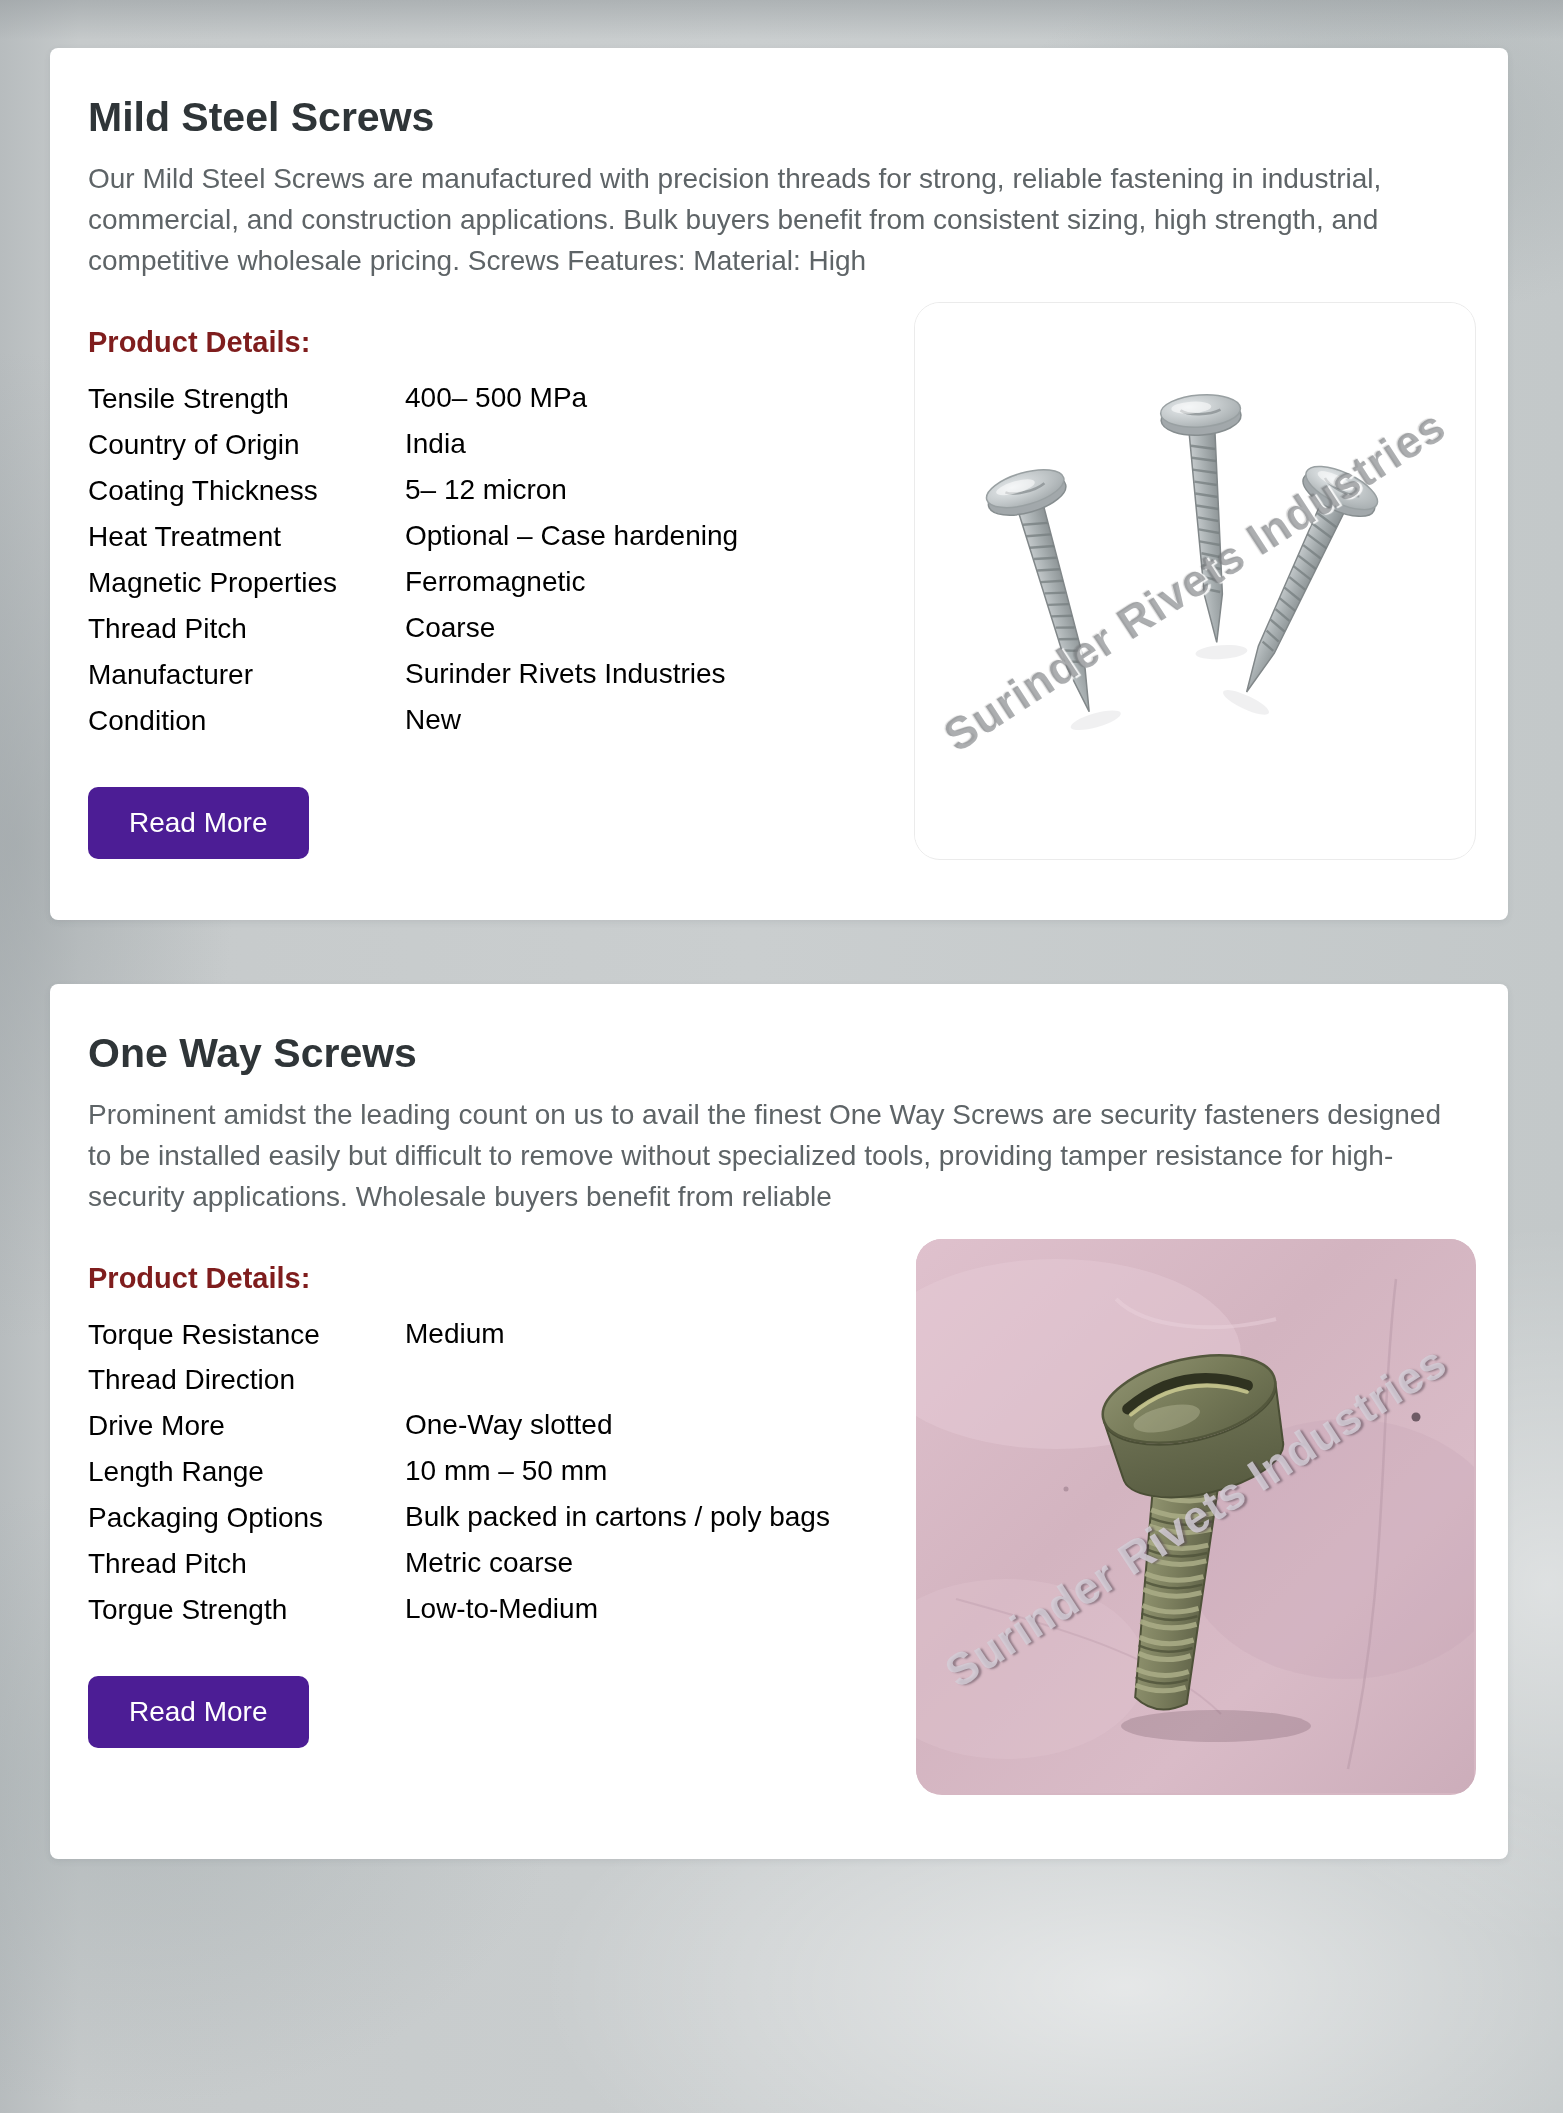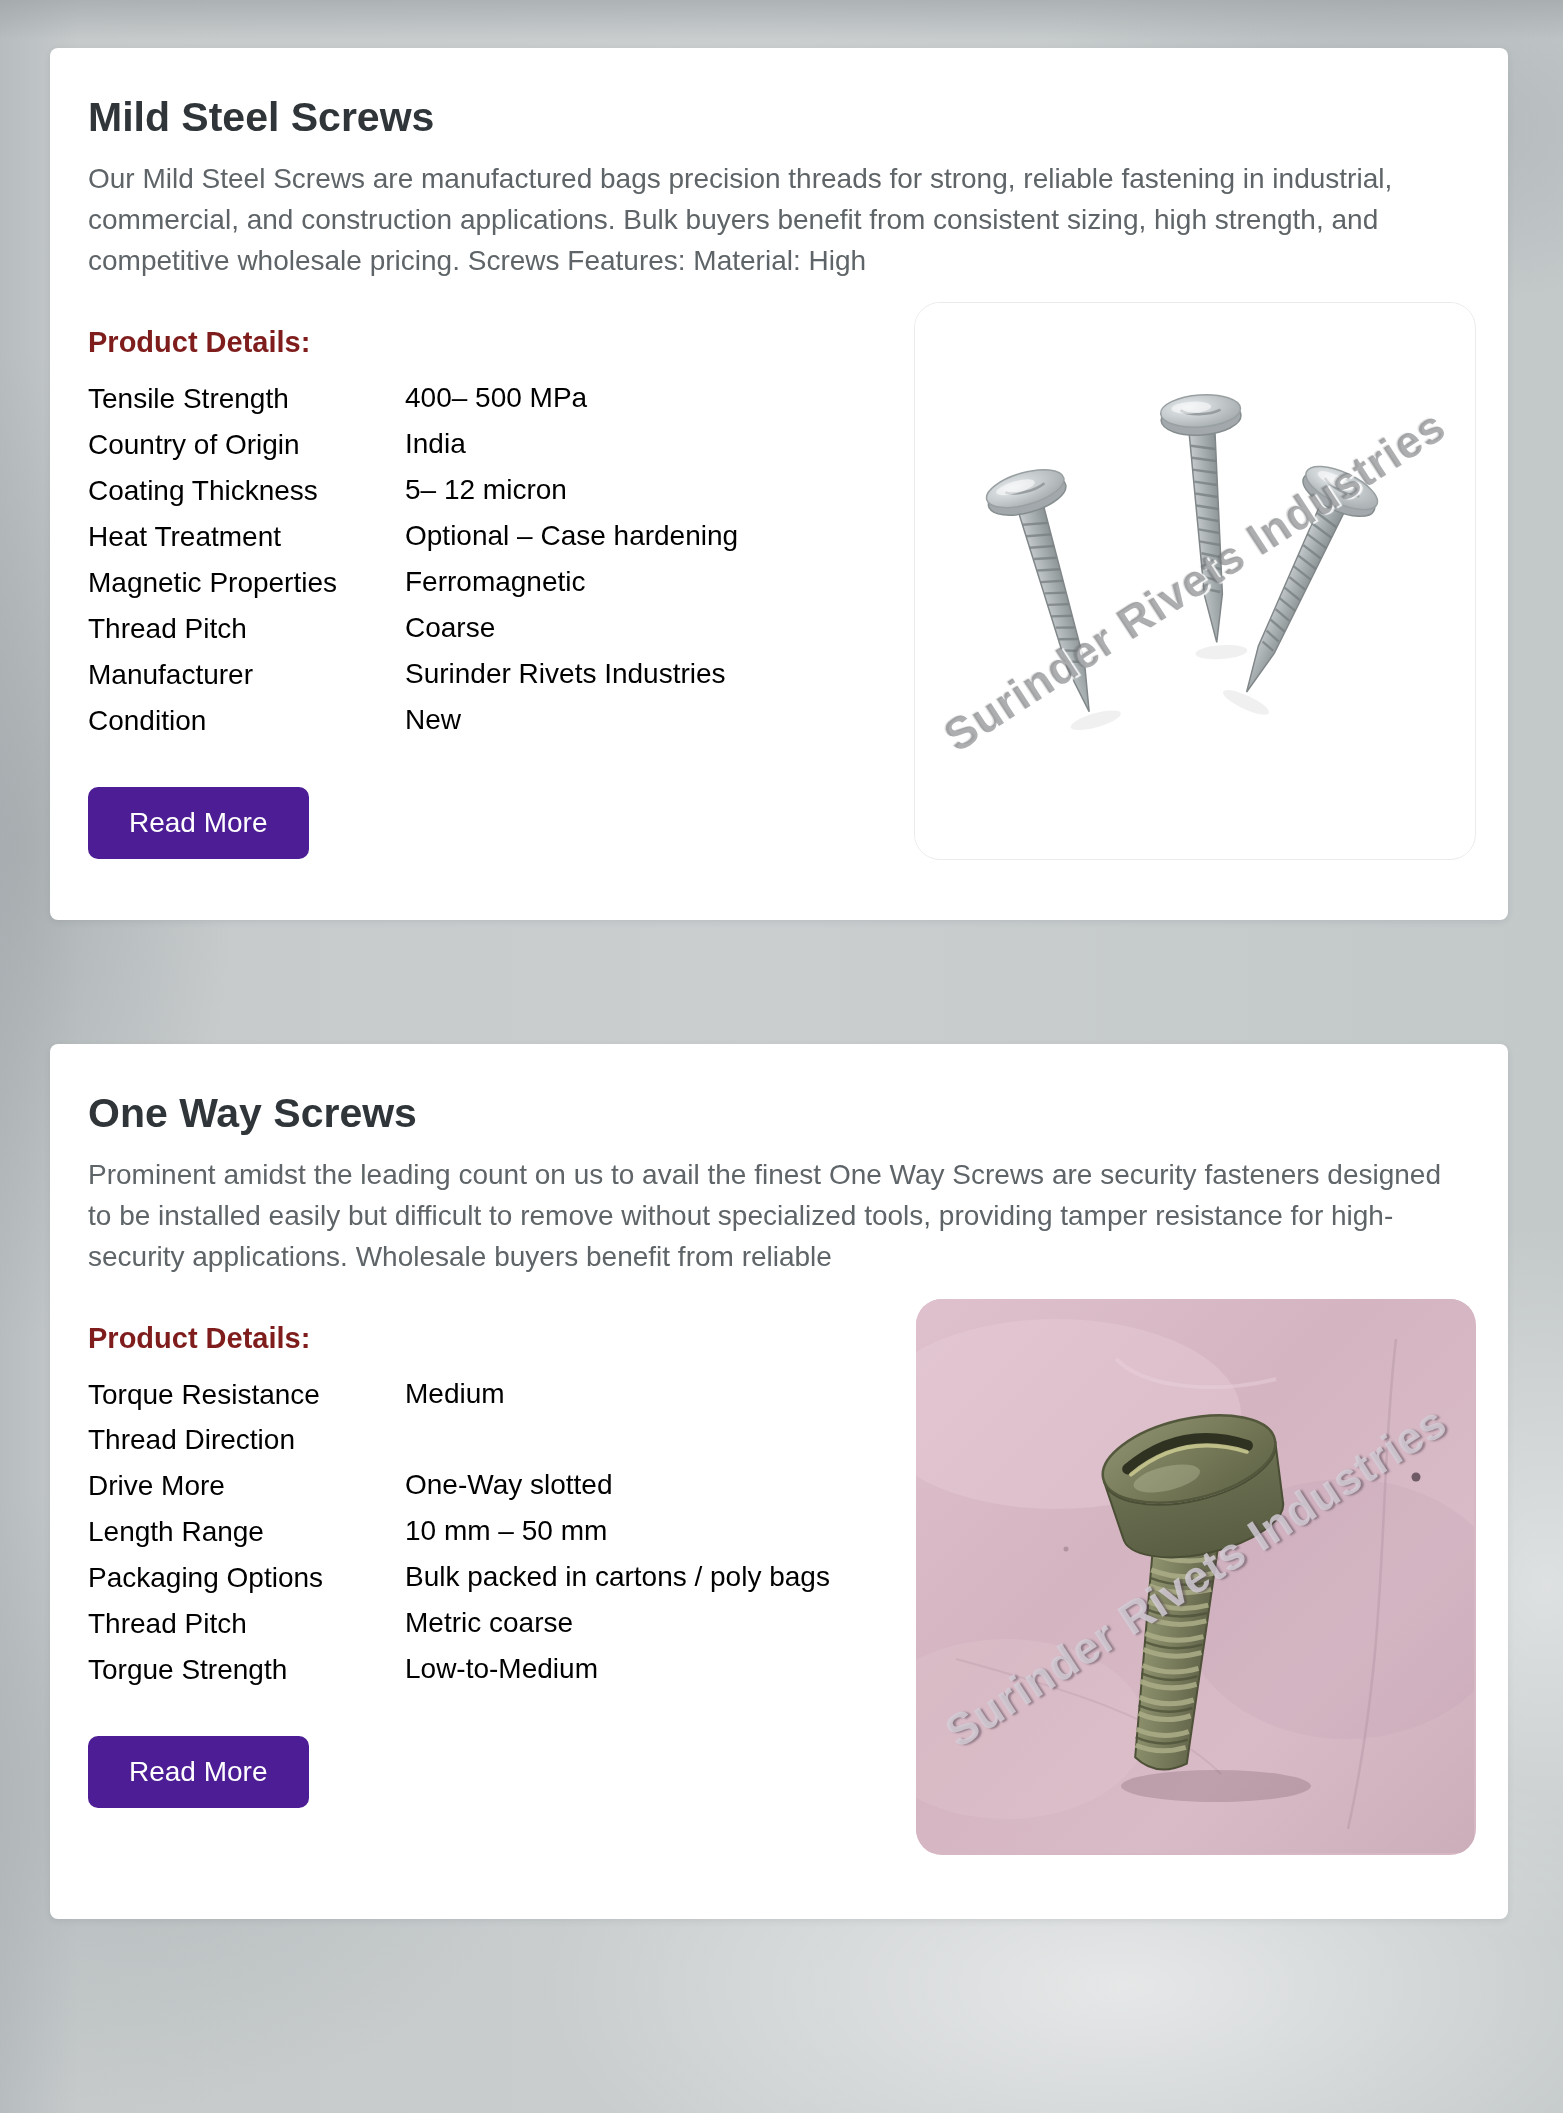--- a/index.html
+++ b/index.html
@@ -14,21 +14,21 @@
       radial-gradient(700px 500px at 8% 85%, rgba(168,176,178,.55), rgba(168,176,178,0) 62%),
       radial-gradient(620px 320px at 88% 6%, rgba(158,166,168,.5), rgba(158,166,168,0) 60%),
       radial-gradient(400px 900px at 1% 40%, rgba(155,162,165,.6), rgba(155,162,165,0) 55%),
       linear-gradient(90deg,#b7bcbe 0%,#c6cacb 5%,#cacecf 48%,#c3c8c9 100%);
   }
   .card{
     position:absolute;left:50px;width:1458px;background:#ffffff;border-radius:8px;
     box-shadow:0 2px 6px rgba(60,70,75,.10);box-sizing:border-box;padding:0 38px;
   }
   #card-1{top:48px;height:872px;}
-  #card-2{top:1044px;height:875px;}
+  #card-2{top:984px;height:875px;}
   .card-title{margin:0;padding-top:44px;font-size:41px;line-height:50px;font-weight:bold;color:#2f3538;}
   .card-desc{margin:16px 0 0 0;width:1384px;font-size:28px;line-height:41px;color:#5e6467;}
   .details-heading{margin:44px 0 0 0;font-size:29px;line-height:34px;font-weight:bold;color:#7f1d1d;}
   .details{margin-top:22px;width:800px;}
   .drow{display:flex;align-items:center;margin-bottom:12px;font-size:28px;color:#000000;}
   .dlabel{width:317px;flex:none;line-height:33px;}
   .dvalue{flex:1;line-height:34px;}
   .read-more{
     display:inline-block;margin-top:38px;background:#4c1d95;color:#ffffff;border:none;
     font-family:inherit;font-size:28px;line-height:72px;height:72px;padding:0 41px;
@@ -43,21 +43,21 @@
     white-space:nowrap;font-size:45px;font-weight:600;letter-spacing:1px;pointer-events:none;
   }
   .wm-steel{color:rgba(124,127,130,.62);text-shadow:2px 2px 1px rgba(255,255,255,.85),-1px -1px 1px rgba(80,80,80,.22);}
   .wm-pink{color:rgba(212,206,216,.82);text-shadow:2px 2px 2px rgba(82,66,78,.5);}
 </style>
 </head>
 <body>
 
 <section class="card" id="card-1">
   <h2 class="card-title">Mild Steel Screws</h2>
-  <p class="card-desc">Our Mild Steel Screws are manufactured bags precision threads for strong, reliable fastening in industrial, commercial, and construction applications. Bulk buyers benefit from consistent sizing, high strength, and competitive wholesale pricing. Screws Features: Material: High</p>
+  <p class="card-desc">Our Mild Steel Screws are manufactured with precision threads for strong, reliable fastening in industrial, commercial, and construction applications. Bulk buyers benefit from consistent sizing, high strength, and competitive wholesale pricing. Screws Features: Material: High</p>
   <h3 class="details-heading">Product Details:</h3>
 
   <div class="details">
     <div class="drow">
       <div class="dlabel">Tensile Strength</div>
       <div class="dvalue">400– 500 MPa</div>
     </div>
     <div class="drow">
       <div class="dlabel">Country of Origin</div>
       <div class="dvalue">India</div>

